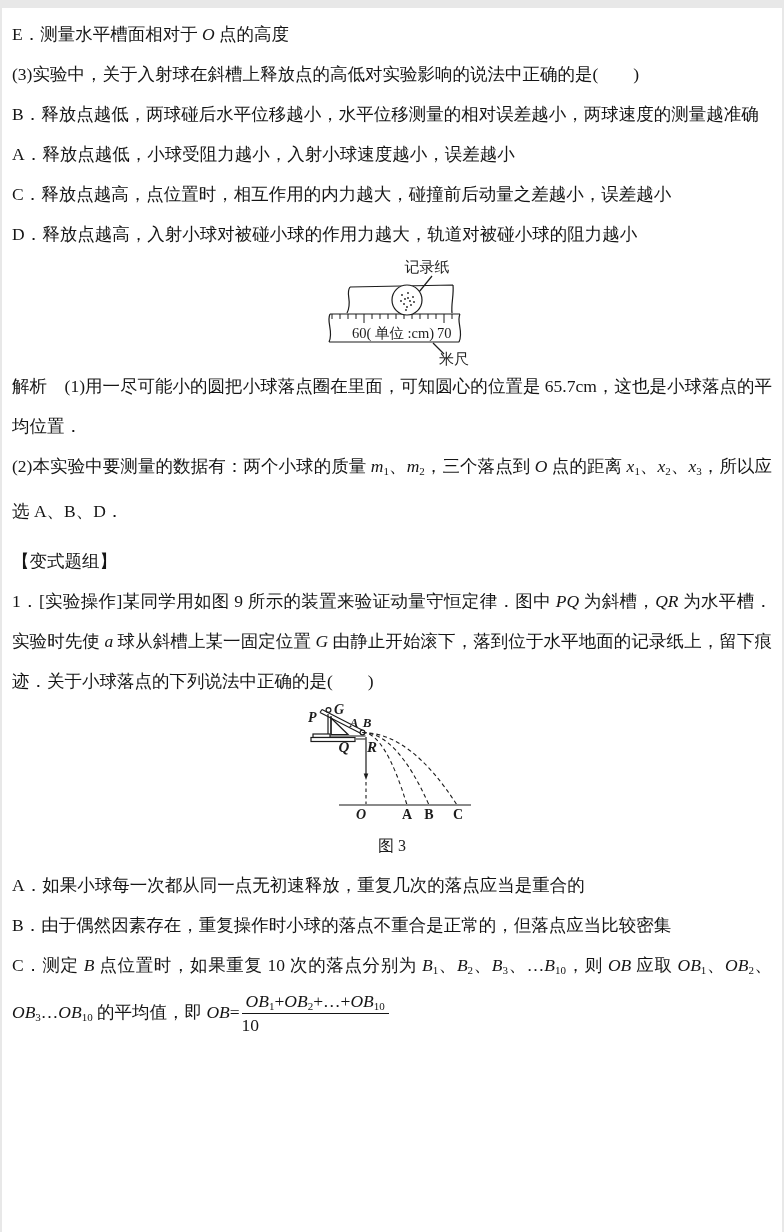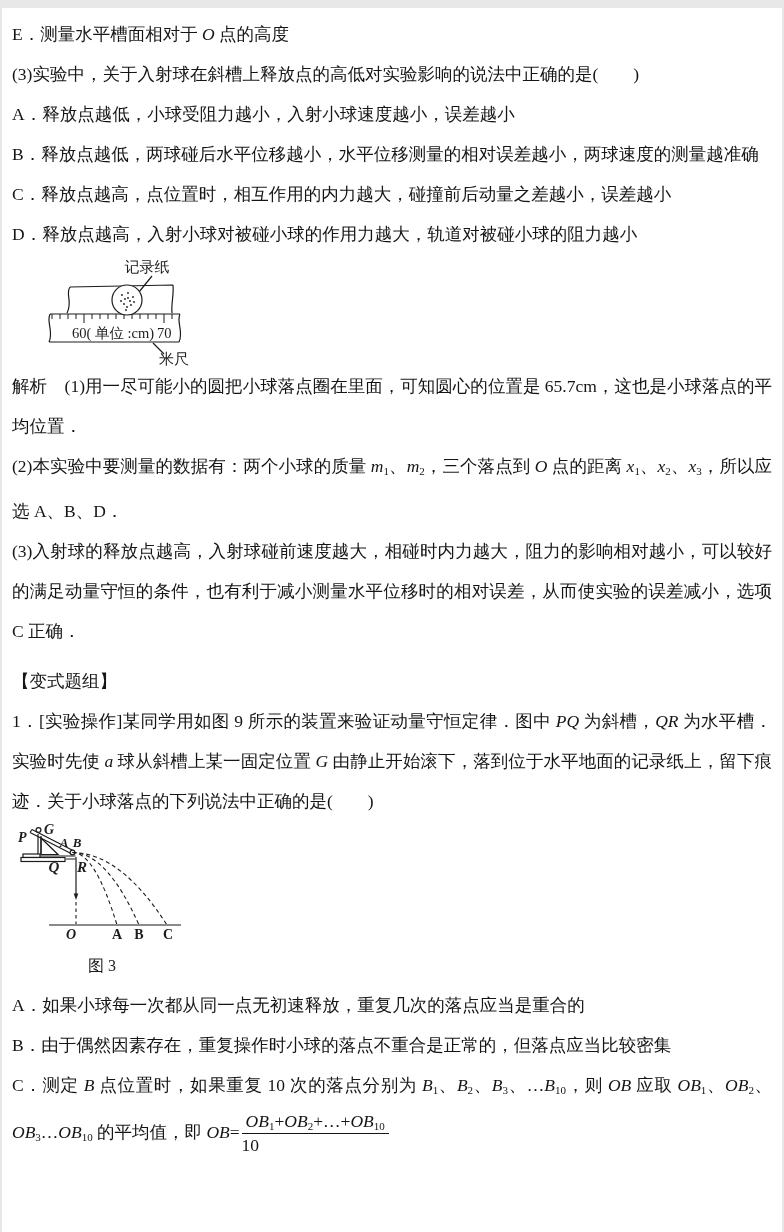--- a/index.html
+++ b/index.html
@@ -7,33 +7,33 @@
   .page{width:780px;height:1232px;margin:8px auto;padding:6px 10px 0;background:#fff;
         font-family:"Liberation Serif","DejaVu Serif",serif;font-size:17.5px;color:#151515;
         overflow:hidden;position:relative}
   .ln{margin:0;line-height:40px;text-align:justify}
   .it{font-style:italic}
   .bd{font-weight:400}
   .sb{font-size:11px;vertical-align:-3px;font-style:normal}
   .frac{display:inline-block;vertical-align:middle;text-align:left;line-height:1.3;margin:0 2px}
   .fr-num{display:block;border-bottom:1.3px solid #151515;padding:0 4px}
   .fr-den{display:block}
-  .fig{text-align:left;margin:0;line-height:0}
+  .fig{text-align:center;margin:0;line-height:0}
   .mt6{margin-top:6px}.mt10{margin-top:10px}.mt8{margin-top:8px}
   svg text{font-family:"Liberation Serif","DejaVu Serif",serif}
 </style>
 </head>
 <body>
 
 <div class="page" style="background: rgb(255, 255, 255); color: rgb(21, 21, 21);">
 
   <p class="ln"><span>E．测量水平槽面相对于 </span><span class="it">O</span><span> 点的高度</span></p>
   <p class="ln"><span>(3)实验中，关于入射球在斜槽上释放点的高低对实验影响的说法中正确的是(　　)</span></p>
+  <p class="ln"><span>B．释放点越低，两球碰后水平位移越小，水平位移测量的相对误差越小，两球速度的测量越准确</span></p>
   <p class="ln"><span>A．释放点越低，小球受阻力越小，入射小球速度越小，误差越小</span></p>
-  <p class="ln"><span>B．释放点越低，两球碰后水平位移越小，水平位移测量的相对误差越小，两球速度的测量越准确</span></p>
   <p class="ln"><span>C．释放点越高，点位置时，相互作用的内力越大，碰撞前后动量之差越小，误差越小</span></p>
   <p class="ln"><span>D．释放点越高，入射小球对被碰小球的作用力越大，轨道对被碰小球的阻力越小</span></p>
 
   <div class="fig">
     <svg width="200" height="112" viewBox="0 0 200 112">
       <g transform="translate(28,0)" stroke="#1c1c1c" fill="none" stroke-width="1.2">
         <line x1="112" y1="22" x2="99" y2="38"></line>
         <path d="M30,33 C25,40 33,47 27,59 M30,33 L133,31 M133,31 C134,41 131,50 132,59"></path>
         <path d="M10,60 L140,60 M10,60 C6,68 14,78 9,88 M140,60 C136,68 144,78 139,88 M9,88 L139,88"></path>
         <path stroke-width="1" d="M12,60v5M20,60v5M28,60v5M36,60v5M52,60v5M60,60v5M68,60v5M76,60v5M84,60v5M92,60v5M100,60v5M108,60v5M116,60v5M132,60v5M44,60v9M124,60v9"></path>
@@ -56,21 +56,20 @@
         <text x="32" y="84" stroke="none" fill="#1c1c1c" font-size="14.5">60( 单位 :cm)</text>
         <text x="117" y="84" stroke="none" fill="#1c1c1c" font-size="14.5">70</text>
         <line x1="113" y1="89" x2="124" y2="100"></line>
         <text x="134" y="110" text-anchor="middle" stroke="none" fill="#1c1c1c" font-size="15">米尺</text>
       </g>
     </svg>
   </div>
 
   <p class="ln"><span class="bd">解析</span><span>　(1)用一尽可能小的圆把小球落点圈在里面，可知圆心的位置是 65.7cm，这也是小球落点的平均位置．</span></p>
   <p class="ln"><span>(2)本实验中要测量的数据有：两个小球的质量 </span><span class="it">m</span><span class="sb">1</span><span>、</span><span class="it">m</span><span class="sb">2</span><span>，三个落点到 </span><span class="it">O</span><span> 点的距离 </span><span class="it">x</span><span class="sb">1</span><span>、</span><span class="it">x</span><span class="sb">2</span><span>、</span><span class="it">x</span><span class="sb">3</span><span>，所以应选 A、B、D．</span></p>
-  <p class="ln"><span>(3)入射球的释放点越高，入射球碰前速度越大，相碰时内力越大，阻力的影响相对越小，可以较好的满足动量守恒的条件，也有利于减小测量水平位移时的相对误差，从而使实验的误差减小，选项 C 正确．</span></p>
   <p class="ln mt10"><span class="bd">【变式题组】</span></p>
   <p class="ln"><span>1．</span><span class="bd">[实验操作]</span><span>某同学用如图 9 所示的装置来验证动量守恒定律．图中 </span><span class="it">PQ</span><span> 为斜槽，</span><span class="it">QR</span><span> 为水平槽．实验时先使 </span><span class="it">a</span><span> 球从斜槽上某一固定位置 </span><span class="it">G</span><span> 由静止开始滚下，落到位于水平地面的记录纸上，留下痕迹．关于小球落点的下列说法中正确的是(　　)</span></p>
 
   <div class="fig">
     <svg width="180" height="156" viewBox="0 0 180 156">
       <g stroke="#1c1c1c" fill="none" stroke-width="1.2">
         <path d="M20,8.5 L62,30 M18,11.5 L60,33 M18,11.5 L20,8.5"></path>
         <path d="M26,13 V36 M29,15 V33.5"></path>
         <path d="M29,17 L29,33.5 L46,33.5 Z"></path>
         <rect x="11" y="33" width="17" height="3.5" fill="#fff"></rect>

